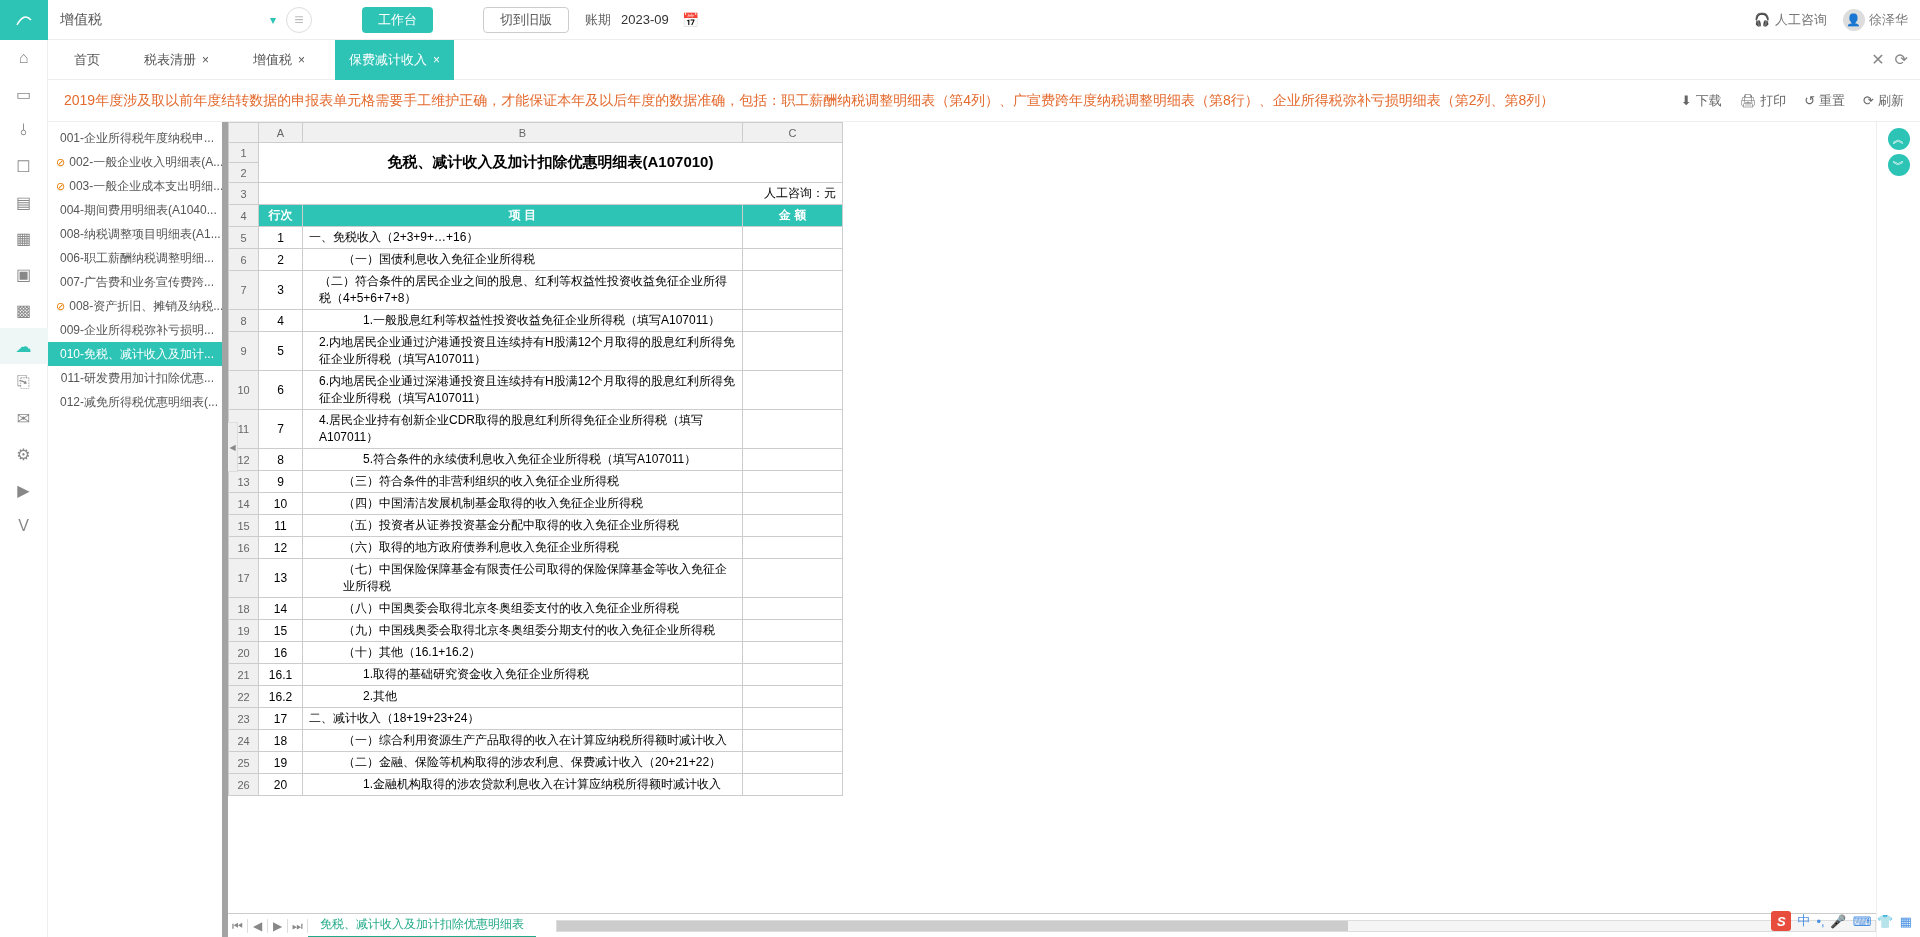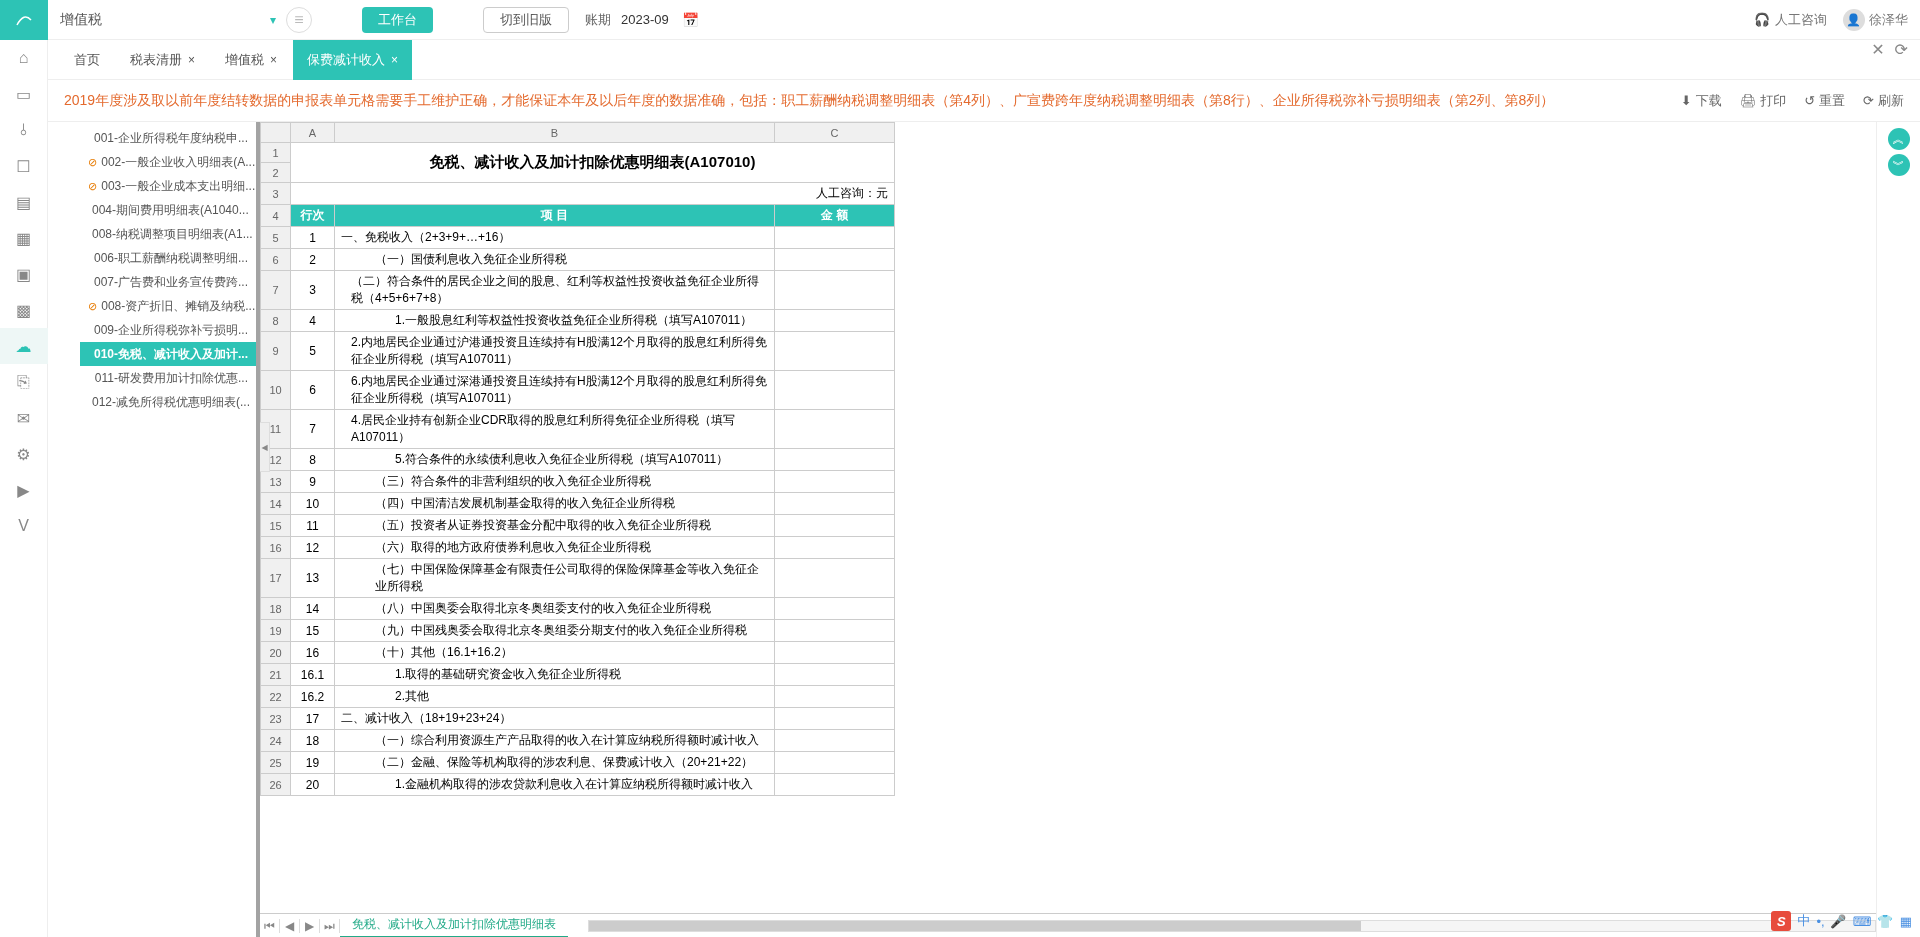--- a/index.html
+++ b/index.html
@@ -20,52 +20,52 @@
 .pill.primary { background: #2dc3b5; color: #fff; }
 .pill.outline { border: 1px solid #ccc; color: #555; background: #fff; }
 .period-label { font-size: 13px; color: #666; margin-left: 6px; }
 .period-val { font-size: 13px; color: #333; }
 .cal-icon { color: #2dc3b5; font-size: 14px; margin-left: 4px; }
 .topbar .spacer { flex: 1; }
 .top-right { display: flex; align-items: center; gap: 16px; color: #777; font-size: 13px; }
 .top-right .item { display: flex; align-items: center; gap: 4px; cursor: pointer; }
 .avatar { width: 22px; height: 22px; border-radius: 50%; background: #ddd; display: flex; align-items: center; justify-content: center; color: #fff; font-size: 12px; }
 
-.tabs { height: 40px; background: #fff; display: flex; padding: 0 12px; gap: 2px; border-bottom: 1px solid #eee; }
+.tabs { height: 40px; background: #fff; display: flex; align-items: center; padding: 0 12px; gap: 16px; border-bottom: 1px solid #eee; }
 .tab { height: 40px; padding: 0 14px; display: flex; align-items: center; gap: 6px; font-size: 13px; color: #555; cursor: pointer; }
 .tab.active { background: #2dc3b5; color: #fff; }
 .tab .x { font-size: 12px; }
 .tabs .spacer { flex: 1; }
 .tabs .right-icons { display: flex; gap: 10px; color: #888; }
 .tabs .right-icons span { cursor: pointer; }
 
 .notice-row { height: 42px; display: flex; align-items: center; padding: 0 16px; background: #fff; border-bottom: 1px solid #eee; }
 .notice-text { flex: 1; font-size: 14px; color: #e46a2e; line-height: 1.3; }
 .actions { display: flex; gap: 18px; color: #666; font-size: 13px; }
 .actions .act { display: flex; align-items: center; gap: 4px; cursor: pointer; }
 
 .content { flex: 1; display: flex; background: #fff; overflow: hidden; }
-.leftlist { width: 180px; border-right: 4px solid #a3a3a3; overflow: hidden; padding-top: 4px; margin-left: 32px; }
+.leftlist { width: 180px; border-right: 6px solid #a3a3a3; overflow: hidden; padding-top: 4px; }
 .leftlist .li { height: 24px; padding: 0 8px; display: flex; align-items: center; font-size: 12px; color: #555; cursor: pointer; gap: 4px; white-space: nowrap; overflow: hidden; text-overflow: ellipsis; }
 .leftlist .li .warn { width: 12px; display: inline-block; color: #e67a00; font-size: 11px; }
-.leftlist .li.active { background: #2dc3b5; color: #fff; font-weight: bold; }
+.leftlist .li.active { background: #2dc3b5; color: #fff; }
 
 .sheet-area { flex: 1; display: flex; flex-direction: column; position: relative; }
 .sheet-wrap { flex: 1; overflow: auto; position: relative; }
 .collapse-handle { position: absolute; left: 0; top: 300px; width: 10px; height: 50px; background: #eee; border: 1px solid #ddd; border-left: none; display: flex; align-items: center; justify-content: center; font-size: 8px; color: #888; cursor: pointer; z-index: 5; }
 table.sheet { border-collapse: collapse; font-size: 12px; }
 table.sheet td, table.sheet th { border: 1px solid #ccc; padding: 2px 6px; height: 20px; }
 .colhead td { background: #f0f0f0; text-align: center; color: #666; font-size: 11px; }
 .rowhead { background: #f0f0f0; text-align: center; color: #666; width: 30px; font-size: 11px; }
 .title-cell { text-align: center; font-weight: bold; font-size: 15px; }
 .unit-cell { text-align: right; font-size: 12px; }
 .hdr-row td.c1, .hdr-row td.c2, .hdr-row td.c3 { background: #2dc3b5; color: #fff; text-align: center; font-weight: bold; }
 .c1 { width: 44px; text-align: center; }
 .c2 { width: 440px; }
-.c3 { width: 120px; }
+.c3 { width: 100px; }
 .ind1 { padding-left: 16px !important; margin-left: 12px; }
 .ind2 { padding-left: 40px !important; }
 .ind3 { padding-left: 60px !important; }
 
 .sheettab { height: 24px; border-top: 1px solid #ccc; display: flex; align-items: center; font-size: 12px; }
 .sheettab .nav { display: flex; }
 .sheettab .nav span { width: 20px; text-align: center; color: #888; cursor: pointer; border-right: 1px solid #ddd; }
 .sheettab .st { padding: 0 12px; color: #2a8; border-bottom: 2px solid #2a8; cursor: pointer; height: 24px; display: flex; align-items: center; }
 .sheettab .scrollbar { flex: 1; margin-left: 20px; height: 12px; background: #f5f5f5; border: 1px solid #ddd; position: relative; }
 .sheettab .scrollbar .thumb { position: absolute; left: 0; top: 0; height: 100%; width: 60%; background: #ccc; }

